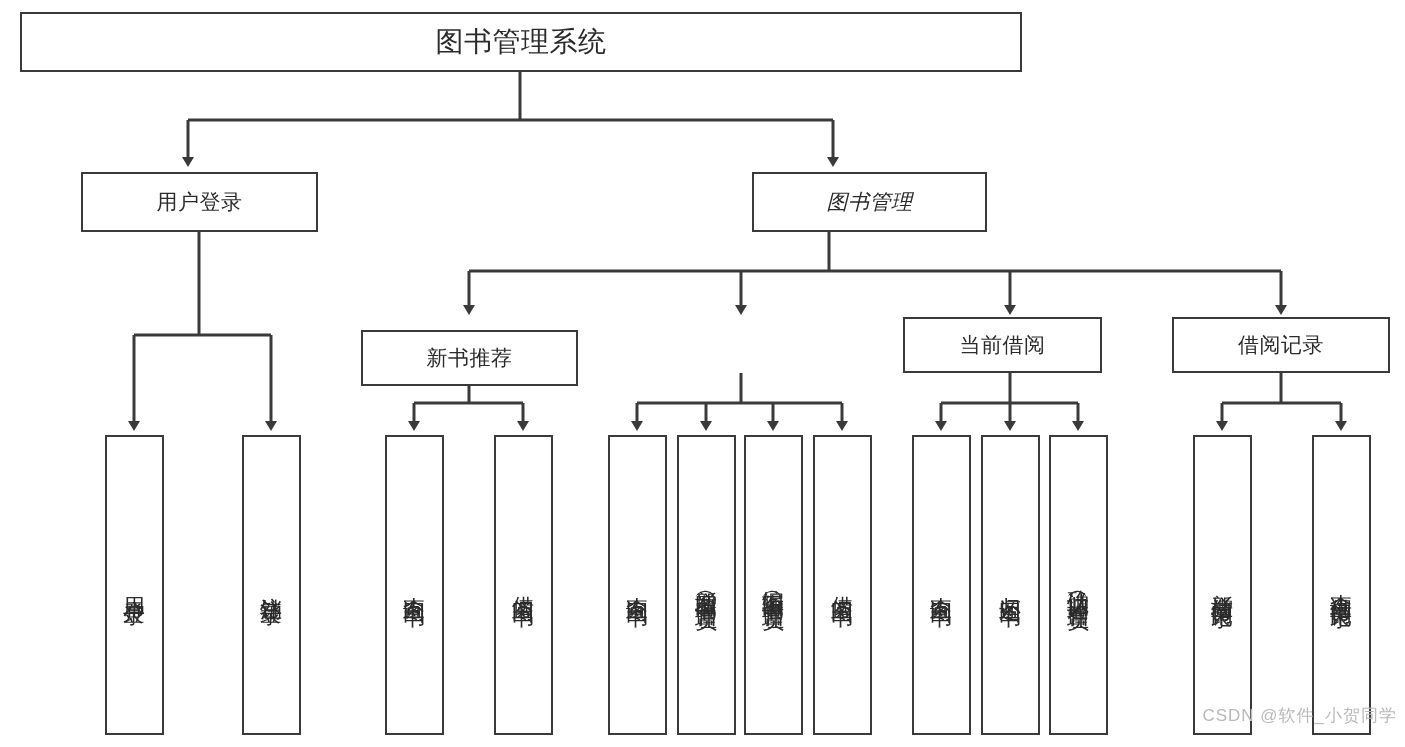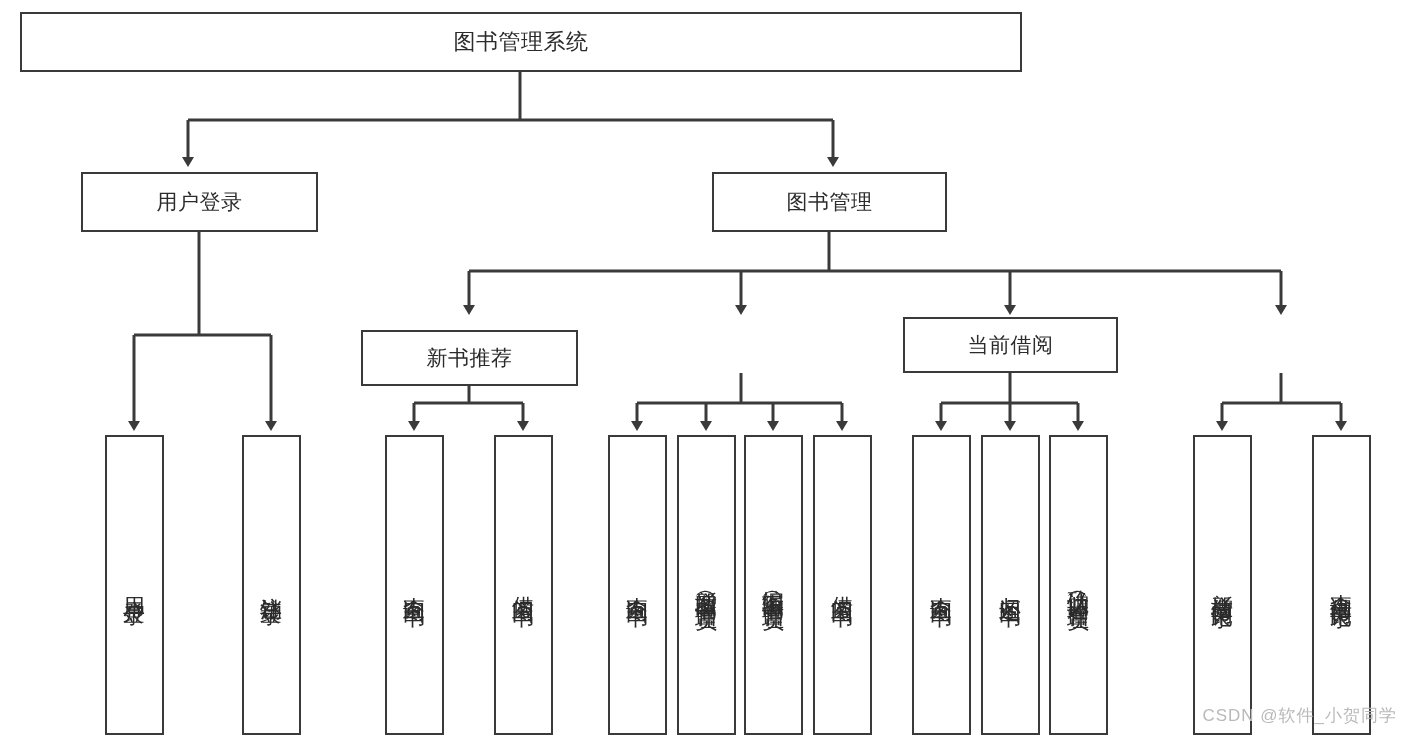--- a/index.html
+++ b/index.html
@@ -35,21 +35,21 @@
     align-items: center;
     justify-content: center;
     text-align: center;
     line-height: 1.32;
     letter-spacing: 0.5px;
   }
   .node.h {
     font-size: 21px;
   }
   .node.h.root {
-    font-size: 22px;
+    font-size: 28px;
     text-align: right;
   }
   .node.v {
     font-size: 22px;
     writing-mode: vertical-rl;
     text-orientation: upright;
     letter-spacing: 3px;
     padding: 6px 0;
     white-space: nowrap;
   }
@@ -123,29 +123,32 @@
     </g>
   </svg>
 
   <div class="node h root" style="left:20px; top:12px; width:1002px; height:60px;">
     <span>图书管理系统</span>
   </div>
 
   <div class="node h" style="left:81px; top:172px; width:237px; height:60px;">
     <span>用户登录</span>
   </div>
-  <div class="node h" style="left:712px; top:172px; width:235px; height:60px;">
+  <div class="node h" style="left:752px; top:172px; width:235px; height:60px;font-style:italic;">
     <span>图书管理</span>
   </div>
 
   <div class="node h" style="left:361px; top:330px; width:217px; height:56px;">
     <span>新书推荐</span>
   </div>
-  <div class="node h" style="left:903px; top:317px; width:215px; height:56px;">
+  <div class="node h" style="left:903px; top:317px; width:199px; height:56px;">
     <span>当前借阅</span>
+  </div>
+  <div class="node h" style="left:1172px; top:317px; width:218px; height:56px;">
+    <span>借阅记录</span>
   </div>
 
   <div class="node v" style="left:105px; top:435px; width:59px; height:300px;">
     <span class="vtext">用户登录</span>
   </div>
   <div class="node v" style="left:242px; top:435px; width:59px; height:300px;">
     <span class="vtext">注销登录</span>
   </div>
 
   <div class="node v" style="left:385px; top:435px; width:59px; height:300px;">

